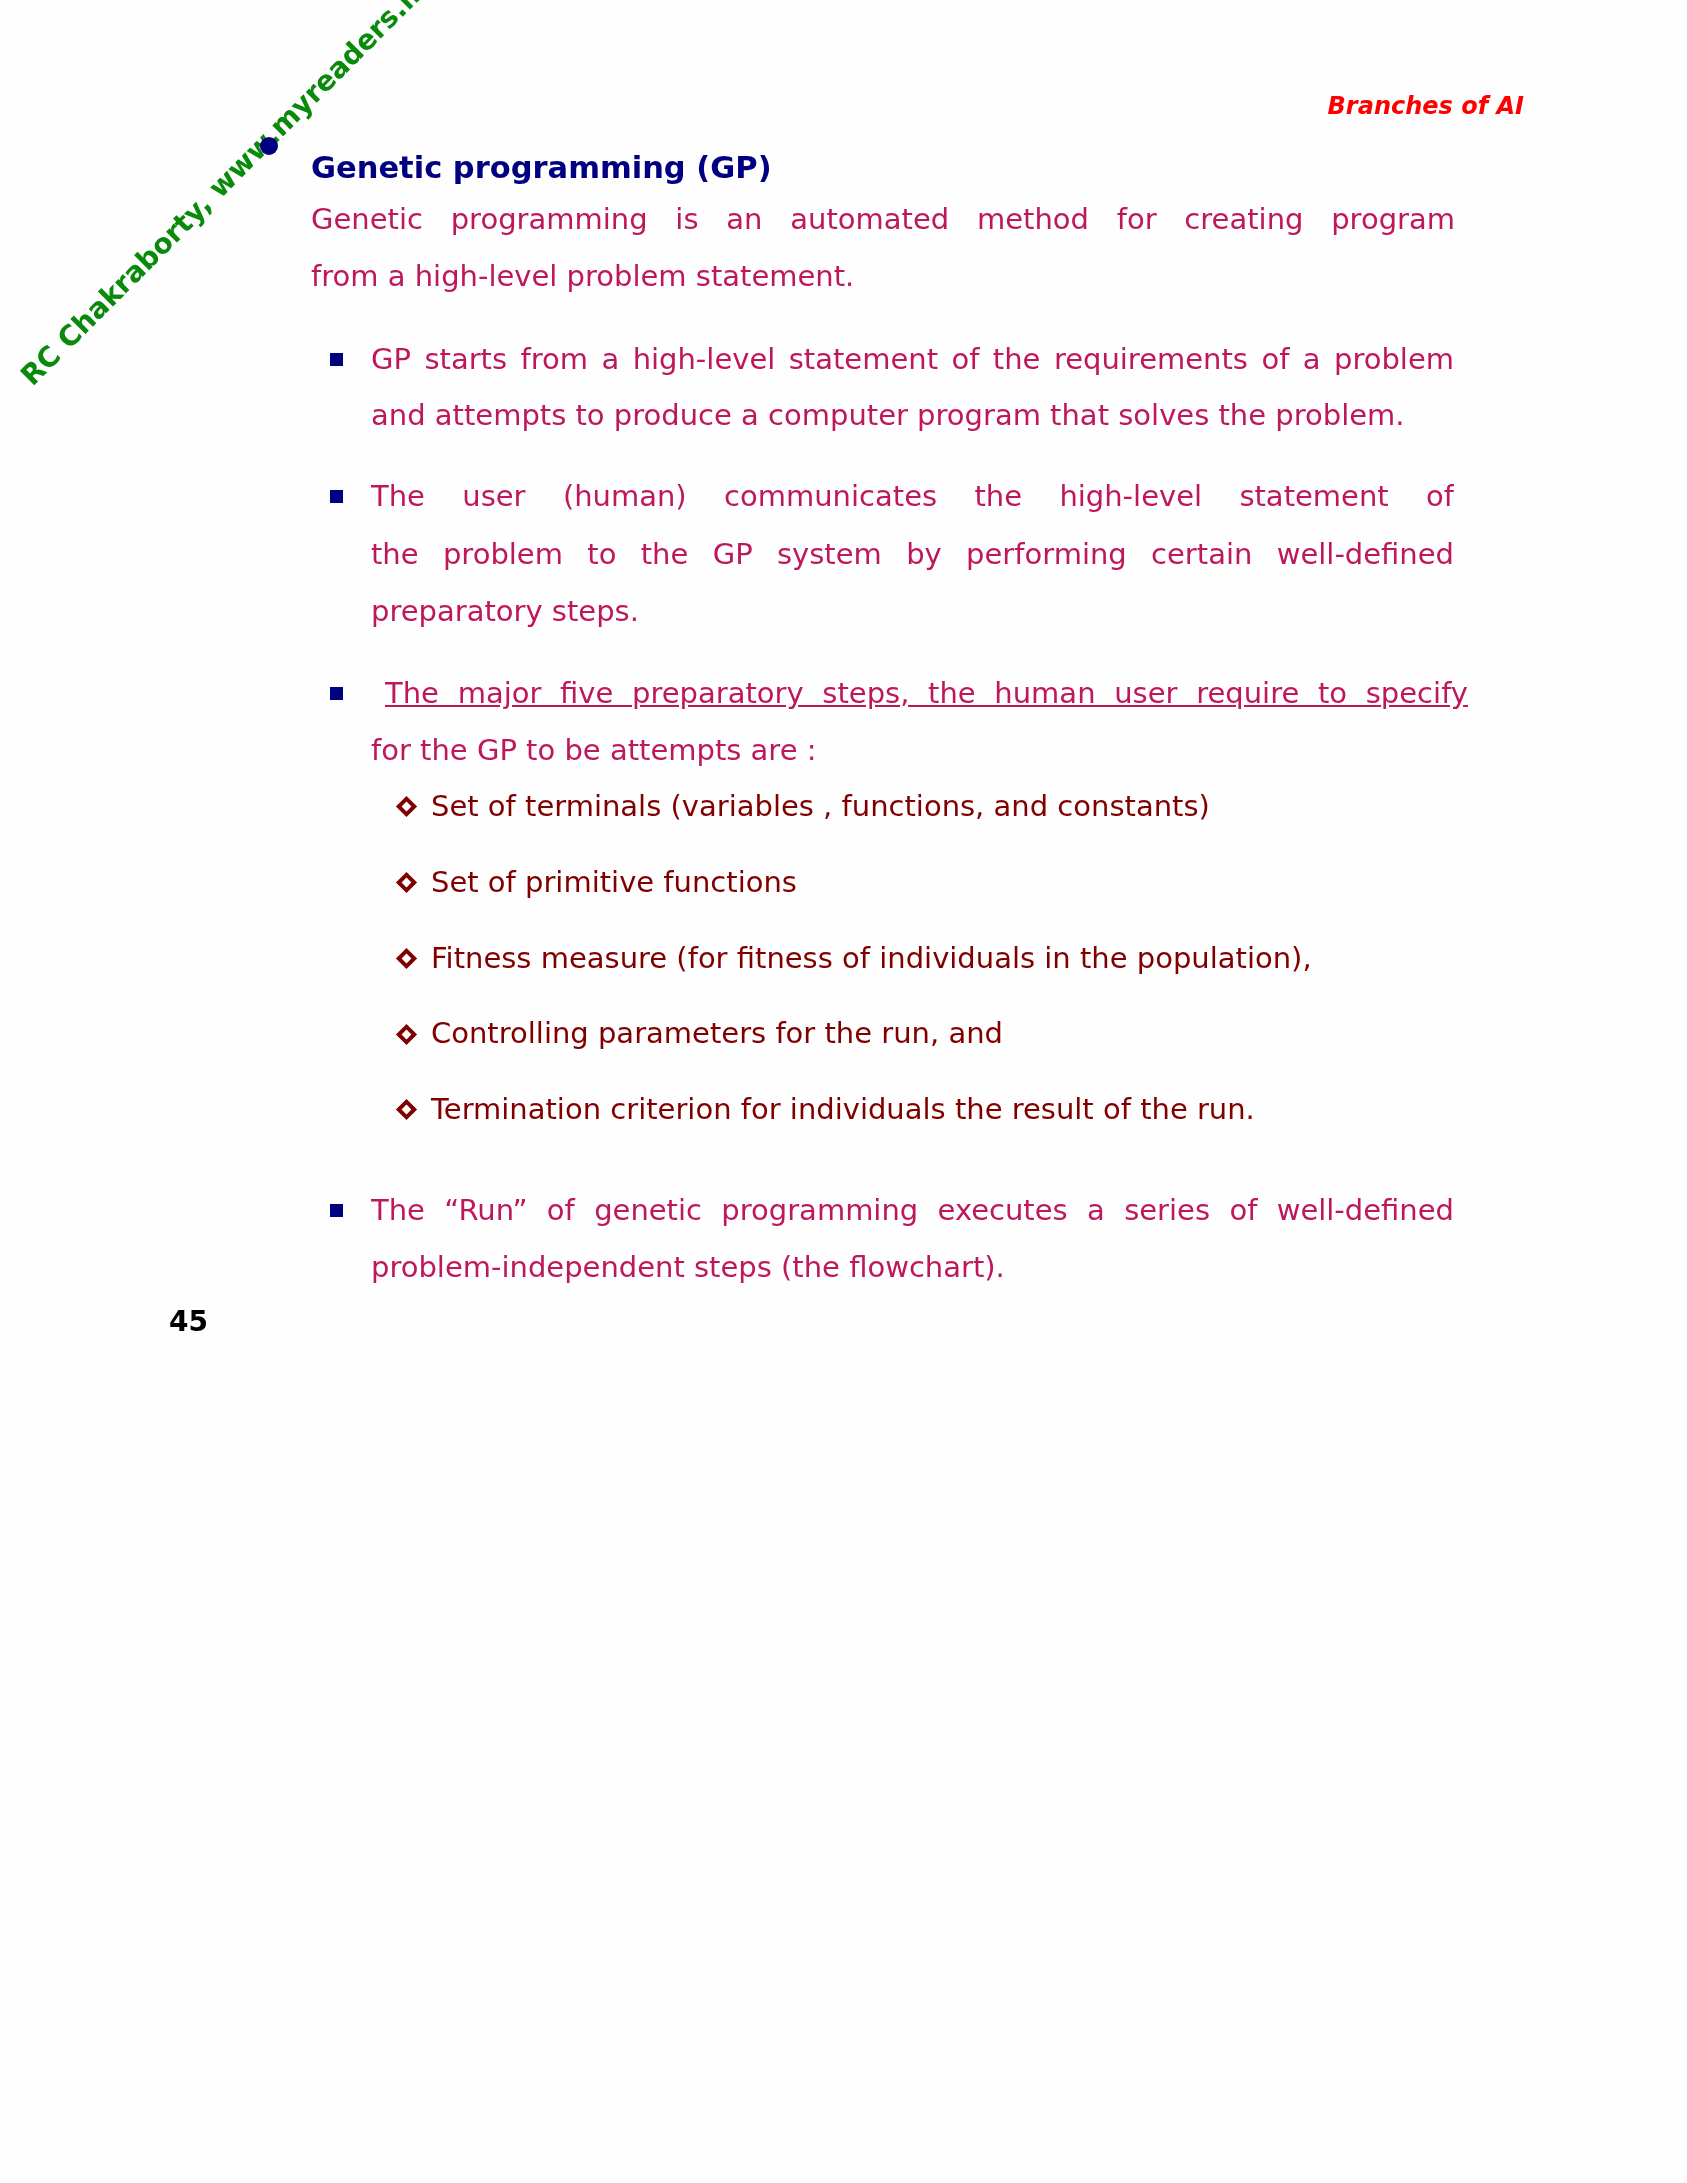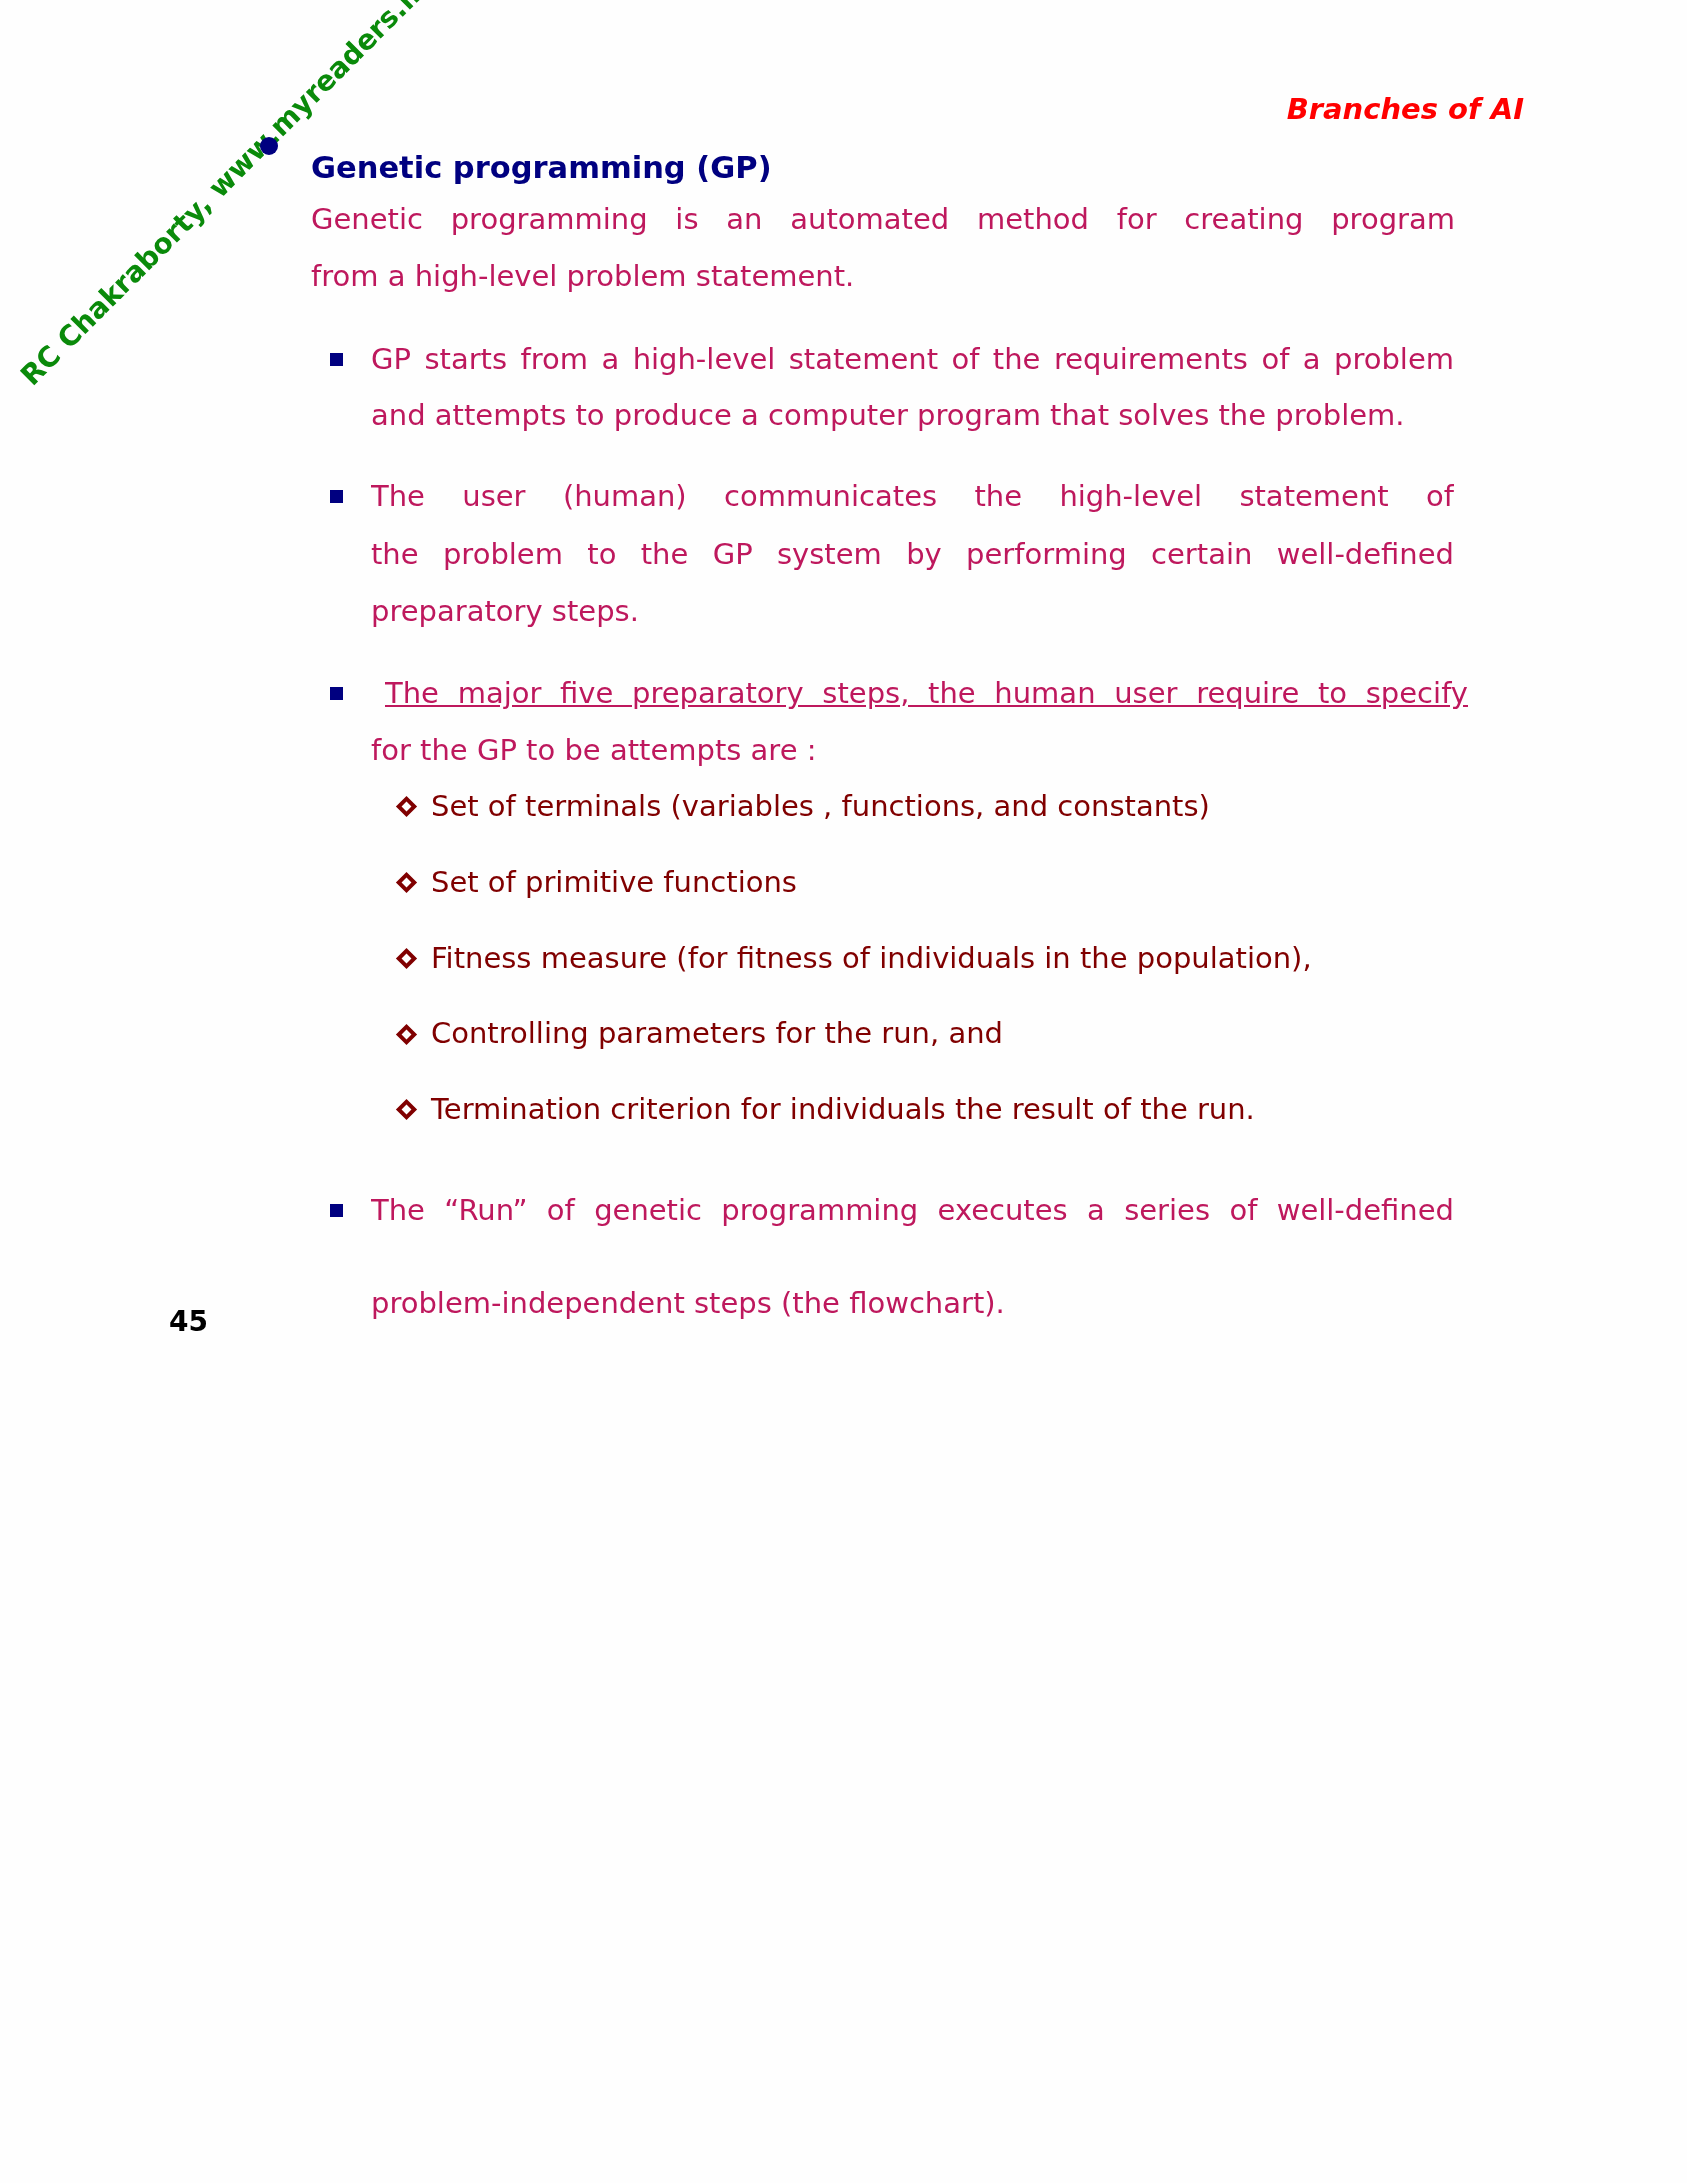--- a/index.html
+++ b/index.html
@@ -4,21 +4,21 @@
 <style>
   html, body { margin: 0; padding: 0; }
   body {
     width: 1687px; height: 2183px; position: relative; overflow: hidden;
     background: #fefefe;
     font-family: "DejaVu Sans", sans-serif;
   }
   .abs { position: absolute; white-space: nowrap; }
   .running-head {
     left: 1285px; top: 92px; width: 239px; text-align: right;
-    color: #ff0000; font-weight: bold; font-style: italic; font-size: 29px;
+    color: #ff0000; font-weight: bold; font-style: italic; font-size: 24px;
   }
   .watermark {
     left: -49px; top: 183px; width: 511px; text-align: center;
     color: #0a8a0a; font-weight: bold; font-size: 28px;
     transform: rotate(-45deg); transform-origin: center center;
   }
   .dot {
     left: 260px; top: 137px; width: 18px; height: 18px; border-radius: 50%;
     background: #000080;
   }
@@ -76,16 +76,16 @@
 <div class="abs maroon line" style="left:431px; top:938px;">Fitness measure (for fitness of individuals in the population),</div>
 
 <div class="abs diamond" style="left:399px; top:1027px;"></div>
 <div class="abs maroon line" style="left:431px; top:1013px;">Controlling parameters for the run, and</div>
 
 <div class="abs diamond" style="left:399px; top:1102px;"></div>
 <div class="abs maroon line" style="left:431px; top:1089px;">Termination criterion for individuals the result of the run.</div>
 
 <div class="abs sq" style="left:330px; top:1204px;"></div>
 <div class="abs navy line just" style="left:371px; top:1190px; width:1083px;">The “Run” of genetic programming executes a series of well-defined</div>
-<div class="abs navy line" style="left:371px; top:1247px;margin-top:36px;">problem-independent steps (the flowchart).</div>
+<div class="abs navy line" style="left:371px; top:1247px;">problem-independent steps (the flowchart).</div>
 
 <div class="abs pagenum">45</div>
 
 
 </body></html>

